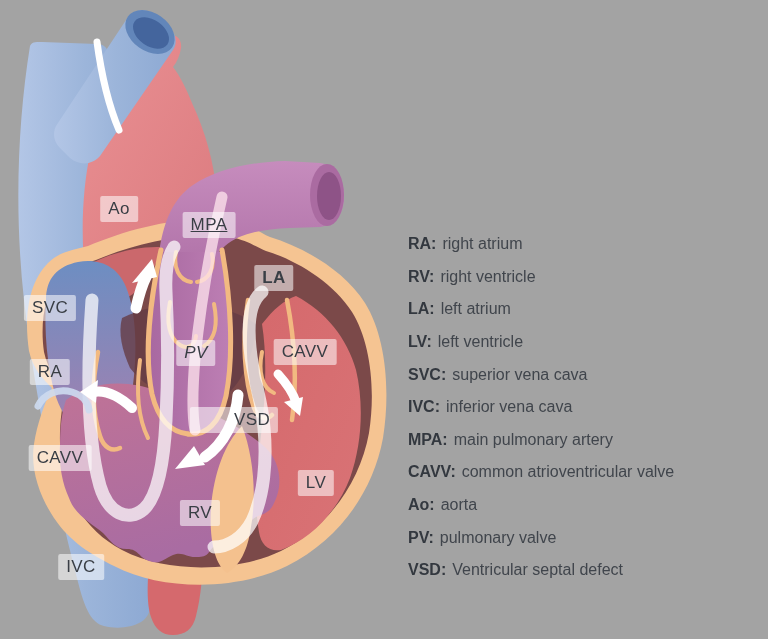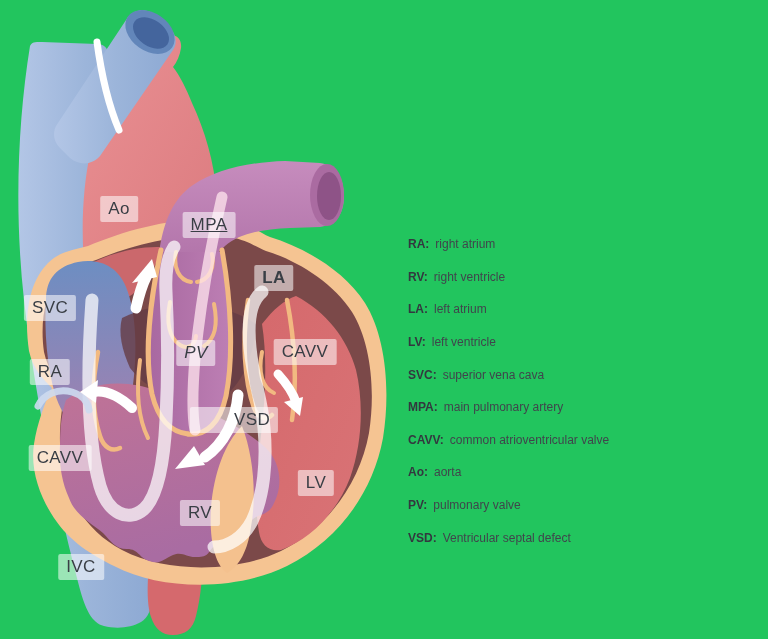--- a/index.html
+++ b/index.html
@@ -1,31 +1,31 @@
 <!DOCTYPE html>
 <html><head>
 <meta charset="utf-8">
 <style>
   html,body { margin:0; padding:0; background:#ffffff; }
   .canvas {
-    position:relative; width:768px; height:639px; background:#22c55e;
+    position:relative; width:768px; height:639px; background:#a3a3a3;
     overflow:hidden; font-family:"Liberation Sans", sans-serif;
   }
   .art { position:absolute; left:0; top:0; }
   
   .chip {
     position:absolute; transform:translate(-50%,-50%);
     background:rgba(255,255,255,0.55); color:#393e45;
     font-size:17px; line-height:1; padding:4px 8px 5px;
     border-radius:2px; letter-spacing:0.4px; white-space:nowrap;
   }
   
   .legend { position:absolute; left:408px; top:228px; }
   .legend-row { height:32.6px; display:flex; align-items:center;
-    font-size:12px; color:#40454c; }
+    font-size:16px; color:#40454c; }
   .legend-row b { font-weight:700; color:#33383f; margin-right:6px; }
 </style>
 </head>
 <body>
 
 <div class="canvas">
 
   <svg class="art" width="400" height="639" viewBox="0 0 400 639">
     <defs>
       <linearGradient id="gSVC" x1="0" y1="0" x2="1" y2="0">
@@ -142,20 +142,24 @@
       </div>
     <div class="legend-row">
         <b>LV:</b>
         <span>left ventricle</span>
       </div>
     <div class="legend-row">
         <b>SVC:</b>
         <span>superior vena cava</span>
       </div>
     <div class="legend-row">
+        <b>IVC:</b>
+        <span>inferior vena cava</span>
+      </div>
+    <div class="legend-row">
         <b>MPA:</b>
         <span>main pulmonary artery</span>
       </div>
     <div class="legend-row">
         <b>CAVV:</b>
         <span>common atrioventricular valve</span>
       </div>
     <div class="legend-row">
         <b>Ao:</b>
         <span>aorta</span>

